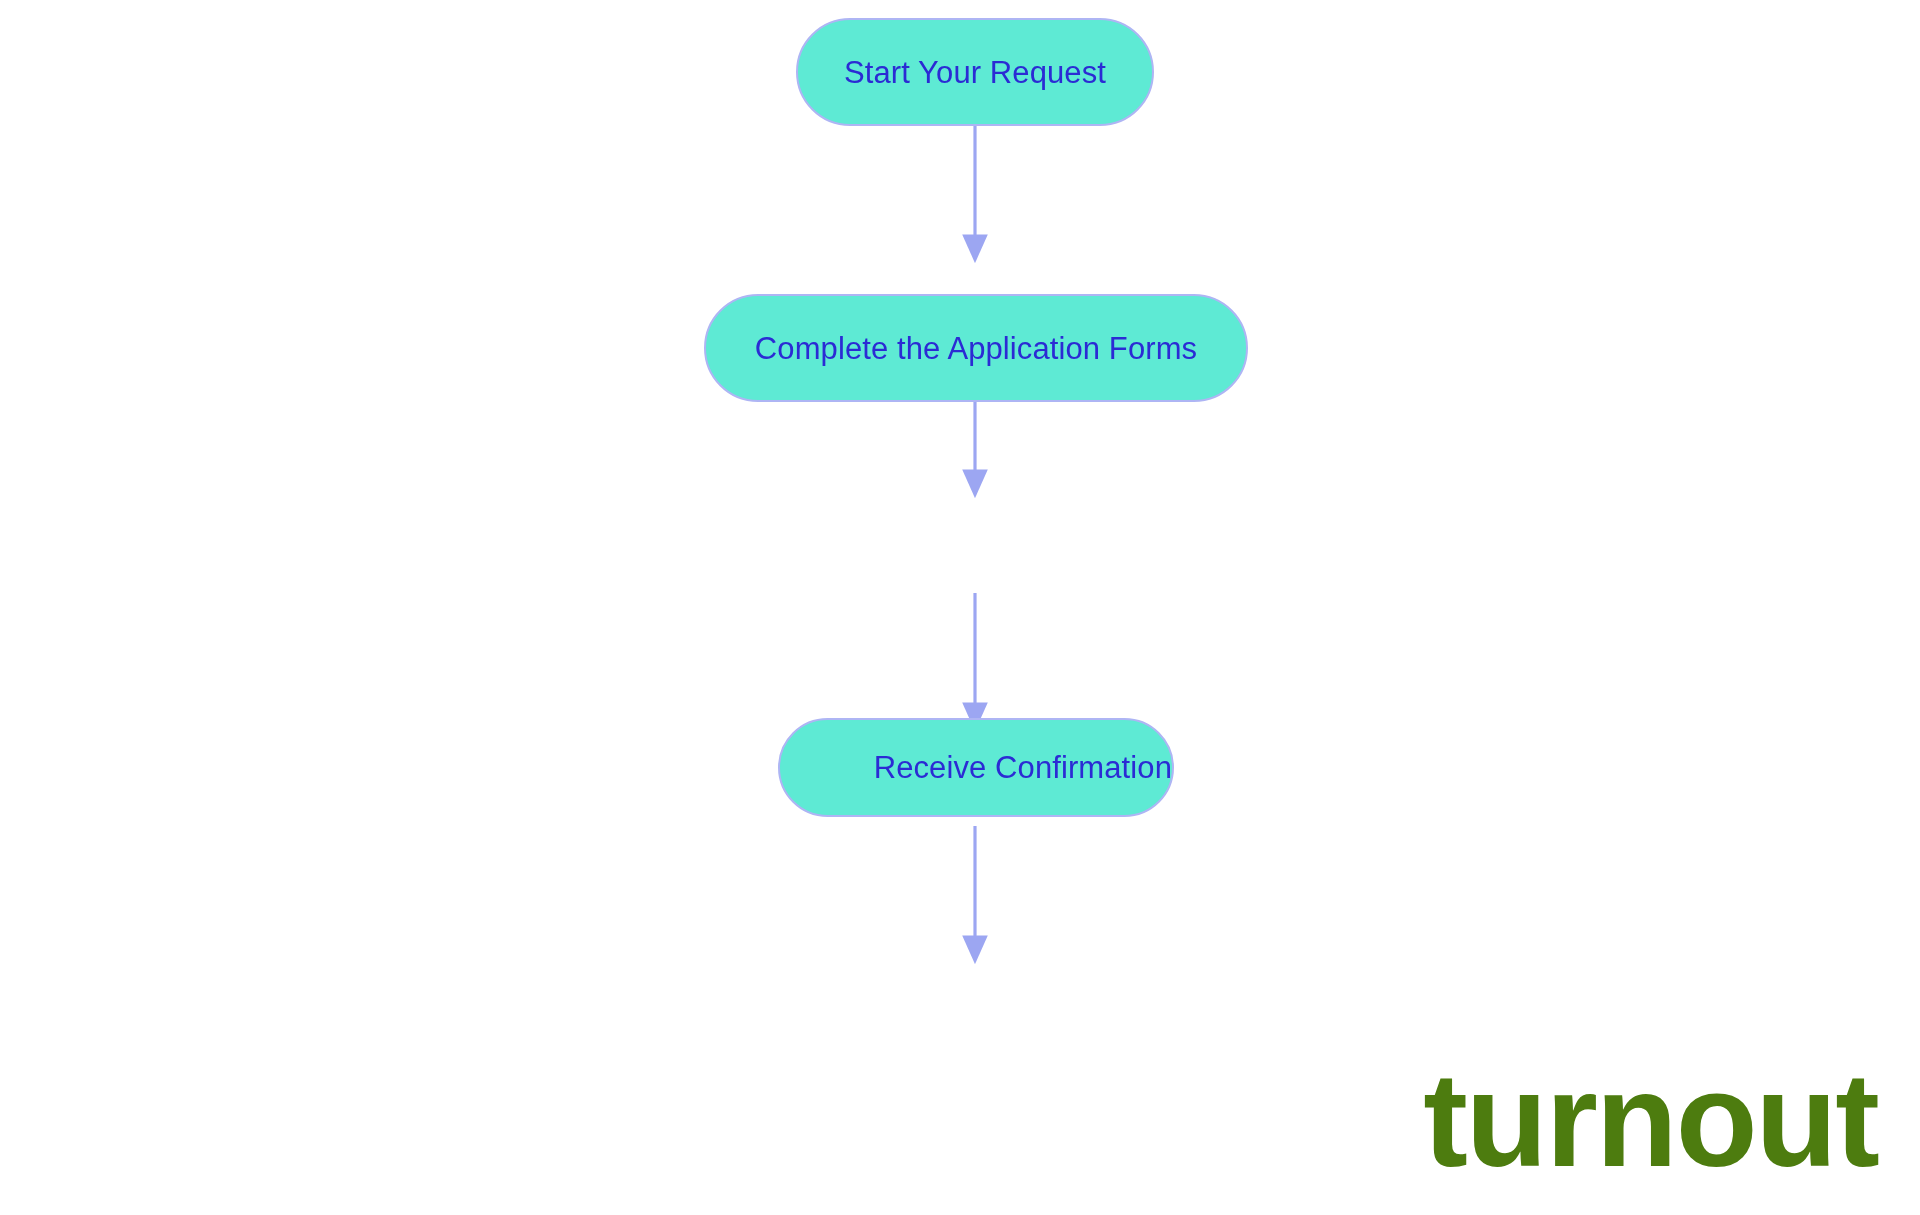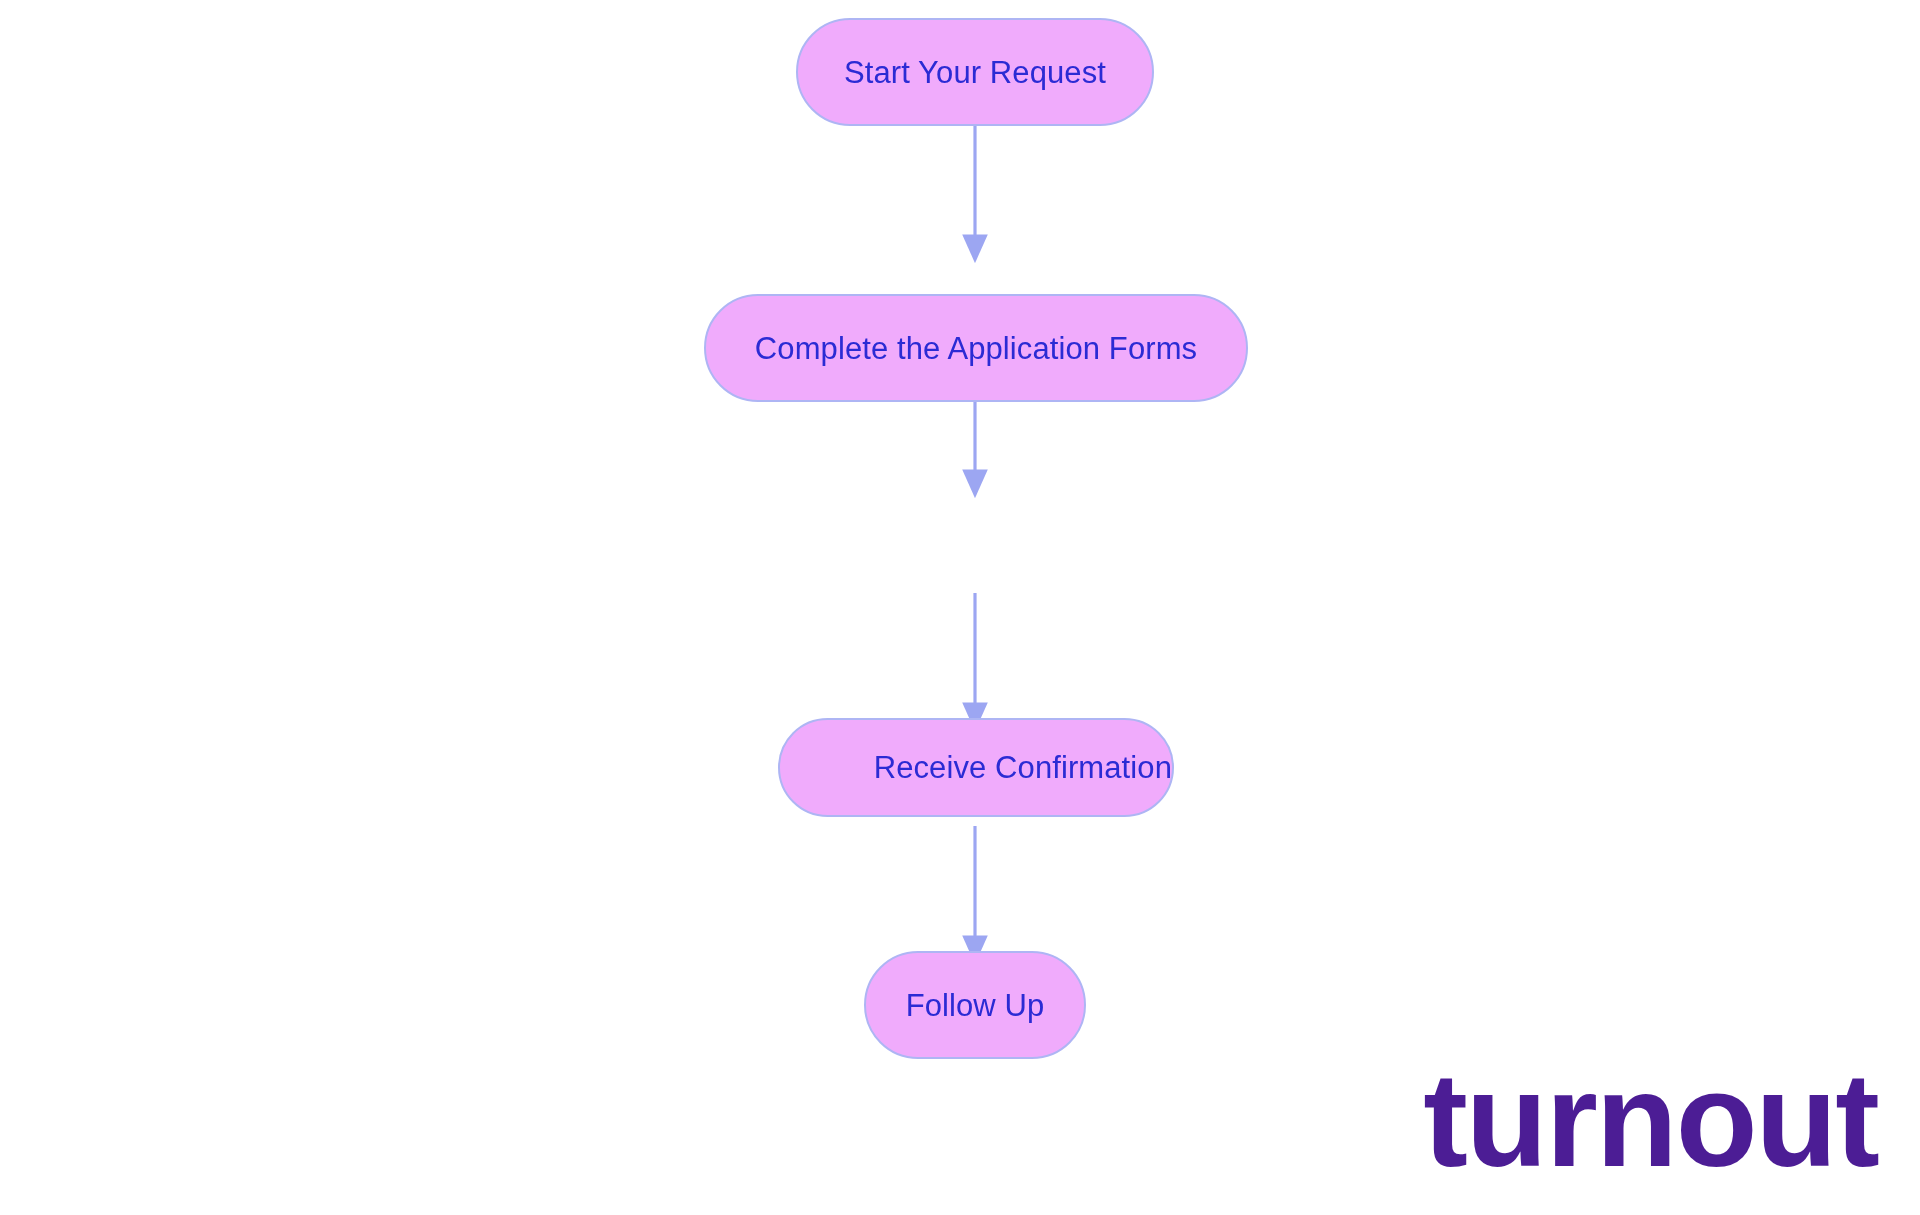--- a/index.html
+++ b/index.html
@@ -21,21 +21,21 @@
     left: 0;
     top: 0;
     width: 1920px;
     height: 1215px;
   }
 
   
   .node {
     position: absolute;
     box-sizing: border-box;
-    background: #f0abfc;
+    background: #5eead4;
     border: 2px solid #aeb5f4;
     border-radius: 9999px;
     display: flex;
     align-items: center;
     justify-content: center;
     color: #2b2bd4;
     font-size: 31px;
     font-weight: 400;
     letter-spacing: 0.1px;
     white-space: nowrap;
@@ -57,21 +57,21 @@
     width: 1920px;
     height: 1215px;
     pointer-events: none;
   }
 
   
   #brand-logo {
     position: absolute;
     right: 42px;
     bottom: 28px;
-    color: #4c1d95;
+    color: #4d7c0f;
     font-size: 134px;
     font-weight: 700;
     letter-spacing: -2px;
     line-height: 1;
     font-family: "Liberation Sans", sans-serif;
   }
 </style>
 </head>
 <body>
 
@@ -99,19 +99,16 @@
 
   <div class="node node-2">
     <span>Complete the Application Forms</span>
   </div>
 
 
   <div class="node node-4">
     <span>Receive Confirmation</span>
   </div>
 
-  <div class="node node-5">
-    <span>Follow Up</span>
-  </div>
 
 </div>
 
 <div id="brand-logo">turnout</div>
 
 </body></html>

